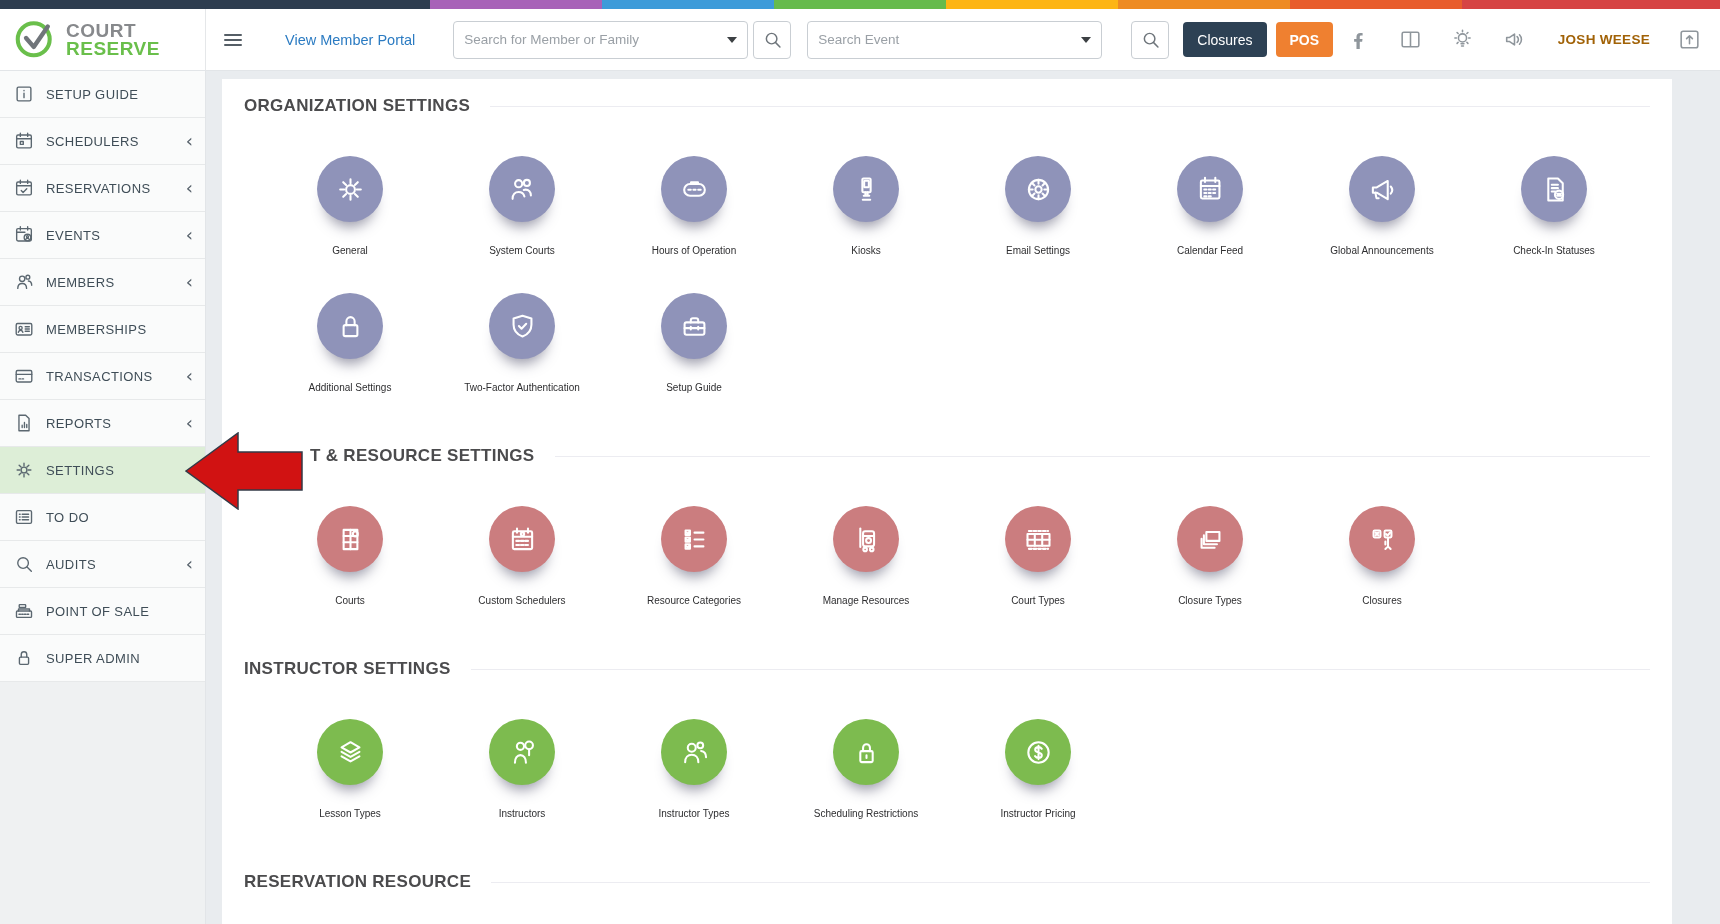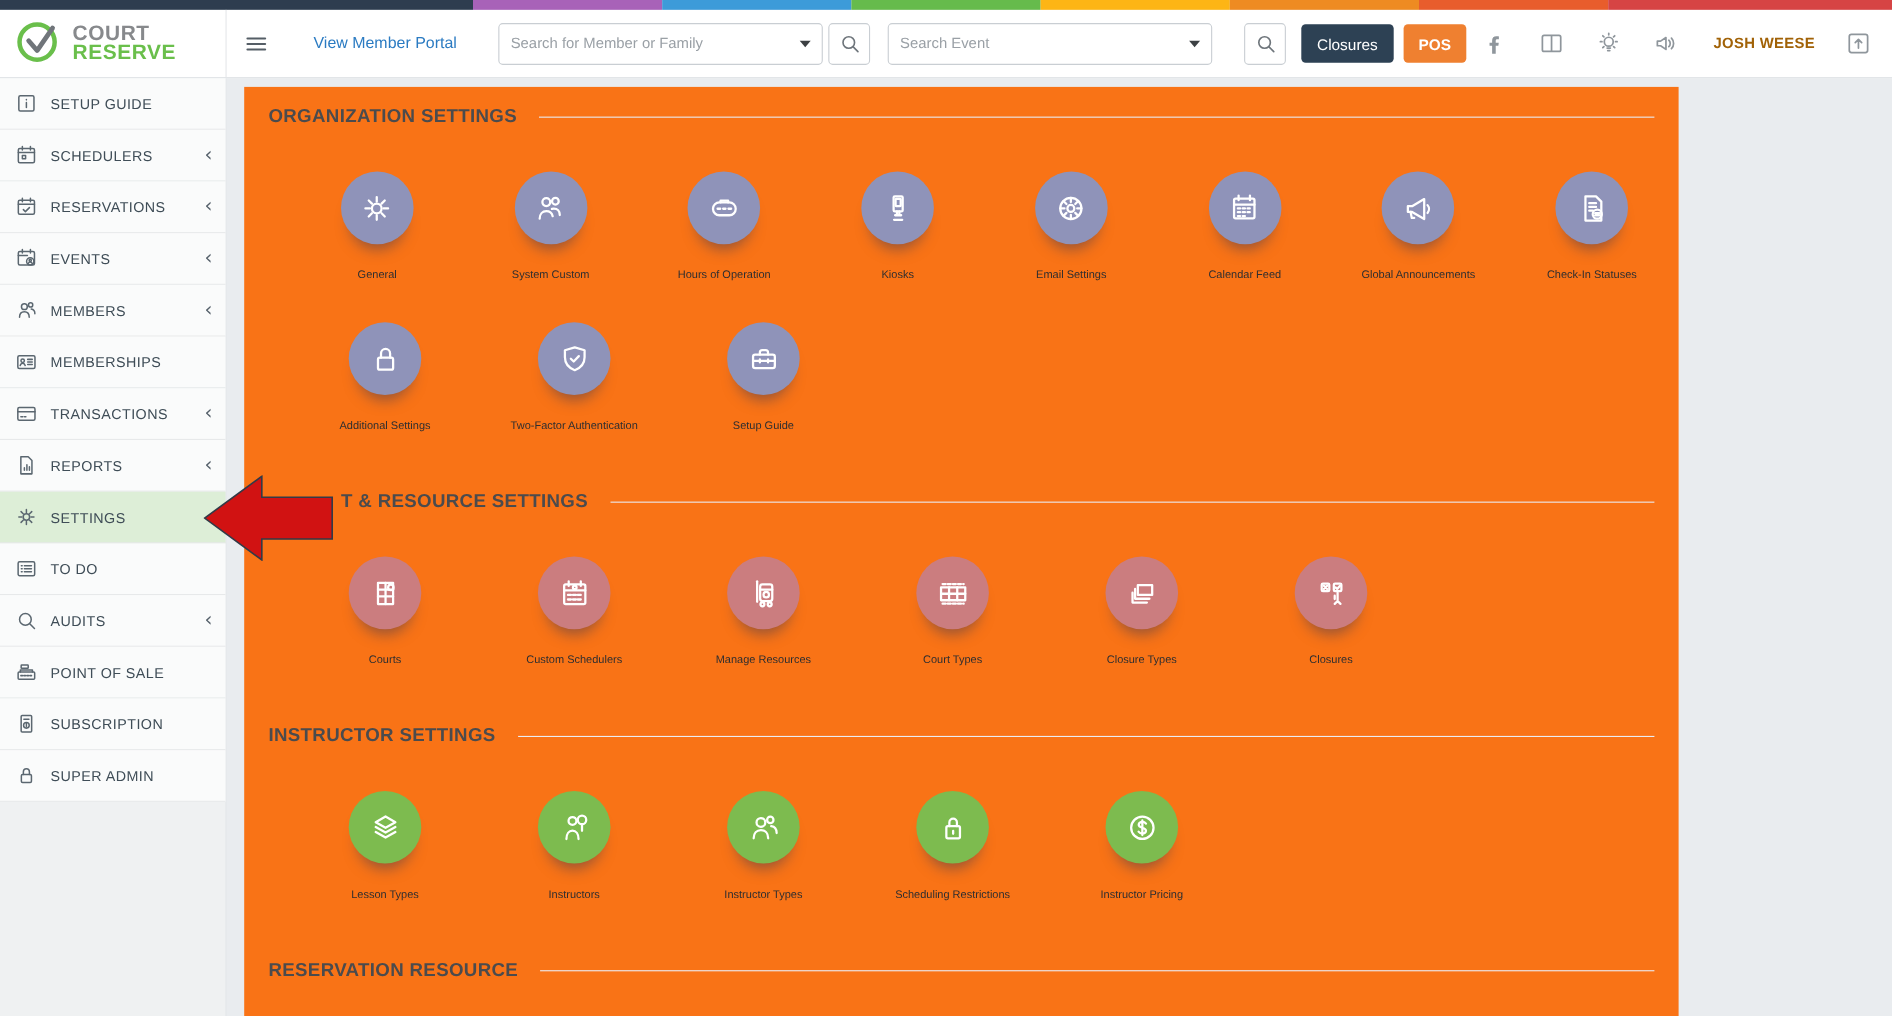--- a/index.html
+++ b/index.html
@@ -52,22 +52,22 @@
   .sidebar { position:absolute; left:0; top:71px; width:206px; bottom:0;
     background:#eff1f2; border-right:1px solid #e2e5e8; z-index:4; }
   .side-item { height:47px; background:#fafbfb; border-bottom:1px solid #e7e9ea;
     display:flex; align-items:center; padding:0 12px 0 13px; gap:11px; cursor:pointer; }
   .side-item .icn { width:22px; height:22px; color:#5b6770; flex:none; display:flex; }
   .side-item .icn svg { width:22px; height:22px; }
   .side-item .lbl { font-size:13px; color:#3f4d57; letter-spacing:.4px; white-space:nowrap; }
   .side-item .chev { margin-left:auto; color:#55606a; font-size:18px; line-height:1;
     font-family:"DejaVu Sans", sans-serif; }
   
-  .card { position:absolute; left:222px; top:79px; width:1304px; bottom:0;
-    background:#f97316; z-index:1; overflow:hidden; }
+  .card { position:absolute; left:222px; top:79px; width:1450px; bottom:0;
+    background:#ffffff; z-index:1; overflow:hidden; }
   .section { padding-left:22px; }
   .sec-head { display:flex; align-items:center; margin-top:52px; }
   .section:first-child .sec-head { margin-top:17px; }
   .sec-head h2 { font-size:17px; font-weight:700; color:#4b4b4d; letter-spacing:.3px;
     white-space:nowrap; }
   .section:nth-child(2) .sec-head h2 { padding-left:66px; }
   .sec-line { flex:1; height:1px; background:#ececf1; margin-left:20px; margin-right:22px; }
   .tile-row { display:flex; padding-left:20px; margin-top:40px; }
   .tile-row + .tile-row { margin-top:36px; }
   .tile { width:172px; display:flex; flex-direction:column; align-items:center; cursor:pointer; }
@@ -301,31 +301,20 @@
           <path d="M6 12V9.8h12V12"></path>
           <rect x="6.8" y="5" width="7" height="3.2" rx="0.6"></rect>
           <path d="M6.5 15.5h11" stroke-dasharray="1.6 1.4"></path>
         </svg>
       </span>
       <span class="lbl">POINT OF SALE</span>
     </div>
     <div class="side-item">
       <span class="icn">
         <svg viewBox="0 0 24 24" fill="none" stroke="currentColor" stroke-width="1.5" stroke-linecap="round" stroke-linejoin="round">
-          <rect x="6.8" y="3.8" width="10.4" height="16.4" rx="1"></rect>
-          <path d="M9.5 7.5h5"></path>
-          <circle cx="12" cy="13.5" r="2.8"></circle>
-          <path d="M12 11.8v3.4"></path>
-        </svg>
-      </span>
-      <span class="lbl">SUBSCRIPTION</span>
-    </div>
-    <div class="side-item">
-      <span class="icn">
-        <svg viewBox="0 0 24 24" fill="none" stroke="currentColor" stroke-width="1.5" stroke-linecap="round" stroke-linejoin="round">
           <rect x="7" y="11" width="10" height="8" rx="1.2"></rect>
           <path d="M9 11V8.2a3 3 0 016 0V11"></path>
         </svg>
       </span>
       <span class="lbl">SUPER ADMIN</span>
     </div>
   </nav>
 
 <main class="card">
     <section class="section">
@@ -344,21 +333,21 @@
           <div class="t-lbl">General</div>
         </div>
         <div class="tile">
           <div class="circle" style="background:#8f93b9">
             <svg viewBox="0 0 24 24" fill="none" stroke="currentColor" stroke-width="1.5" stroke-linecap="round" stroke-linejoin="round">
               <circle cx="9.2" cy="7.8" r="2.6"></circle>
               <circle cx="15.2" cy="7.2" r="2.2"></circle>
               <path d="M4.8 18.8c0-3.1 1.9-5 4.4-5 2.1 0 3.7 1.3 4.2 3.3M12.9 12.3c.4-.1.8-.2 1.3-.2 2.3 0 3.9 1.7 3.9 4.3"></path>
             </svg>
           </div>
-          <div class="t-lbl">System Custom</div>
+          <div class="t-lbl">System Courts</div>
         </div>
         <div class="tile">
           <div class="circle" style="background:#8f93b9">
             <svg viewBox="0 0 24 24" fill="none" stroke="currentColor" stroke-width="1.5" stroke-linecap="round" stroke-linejoin="round">
               <path d="M9.5 8V6.8h5V8"></path>
               <rect x="4.5" y="8" width="15" height="8.5" rx="4.2"></rect>
               <path d="M7.5 12.2h1.8M14.7 12.2h1.8M11.2 12.2h1.6"></path>
             </svg>
           </div>
           <div class="t-lbl">Hours of Operation</div>
@@ -463,20 +452,33 @@
         <div class="tile">
           <div class="circle" style="background:#cb7d7f">
             <svg viewBox="0 0 24 24" fill="none" stroke="currentColor" stroke-width="1.5" stroke-linecap="round" stroke-linejoin="round">
               <rect x="5" y="6" width="14" height="13" rx="1"></rect>
               <path d="M8 4v3M16 4v3M5 10h14"></path>
               <circle cx="12" cy="8" r="1.2"></circle>
               <path d="M7.5 13h2M10.8 13h2M14 13h2M7.5 16h2M10.8 16h2M14 16h2"></path>
             </svg>
           </div>
           <div class="t-lbl">Custom Schedulers</div>
+        </div>
+        <div class="tile">
+          <div class="circle" style="background:#cb7d7f">
+            <svg viewBox="0 0 24 24" fill="none" stroke="currentColor" stroke-width="1.5" stroke-linecap="round" stroke-linejoin="round">
+              <rect x="5.5" y="5.5" width="3.2" height="3.2"></rect>
+              <path d="M6.3 7l.8.8 1.4-1.6M12 7h6.5"></path>
+              <rect x="5.5" y="10.5" width="3.2" height="3.2"></rect>
+              <path d="M6.3 12l.8.8 1.4-1.6M12 12h6.5"></path>
+              <rect x="5.5" y="15.5" width="3.2" height="3.2"></rect>
+              <path d="M6.3 17l.8.8 1.4-1.6M12 17h6.5"></path>
+            </svg>
+          </div>
+          <div class="t-lbl">Resource Categories</div>
         </div>
         <div class="tile">
           <div class="circle" style="background:#cb7d7f">
             <svg viewBox="0 0 24 24" fill="none" stroke="currentColor" stroke-width="1.5" stroke-linecap="round" stroke-linejoin="round">
               <path d="M7.5 4v13.5"></path>
               <rect x="9.5" y="6" width="8" height="11" rx="1.5"></rect>
               <circle cx="13.5" cy="12.8" r="1.8"></circle>
               <path d="M9.5 9.5h8"></path>
               <circle cx="11" cy="19.2" r="1.3"></circle>
               <circle cx="15.8" cy="19.2" r="1.3"></circle>

